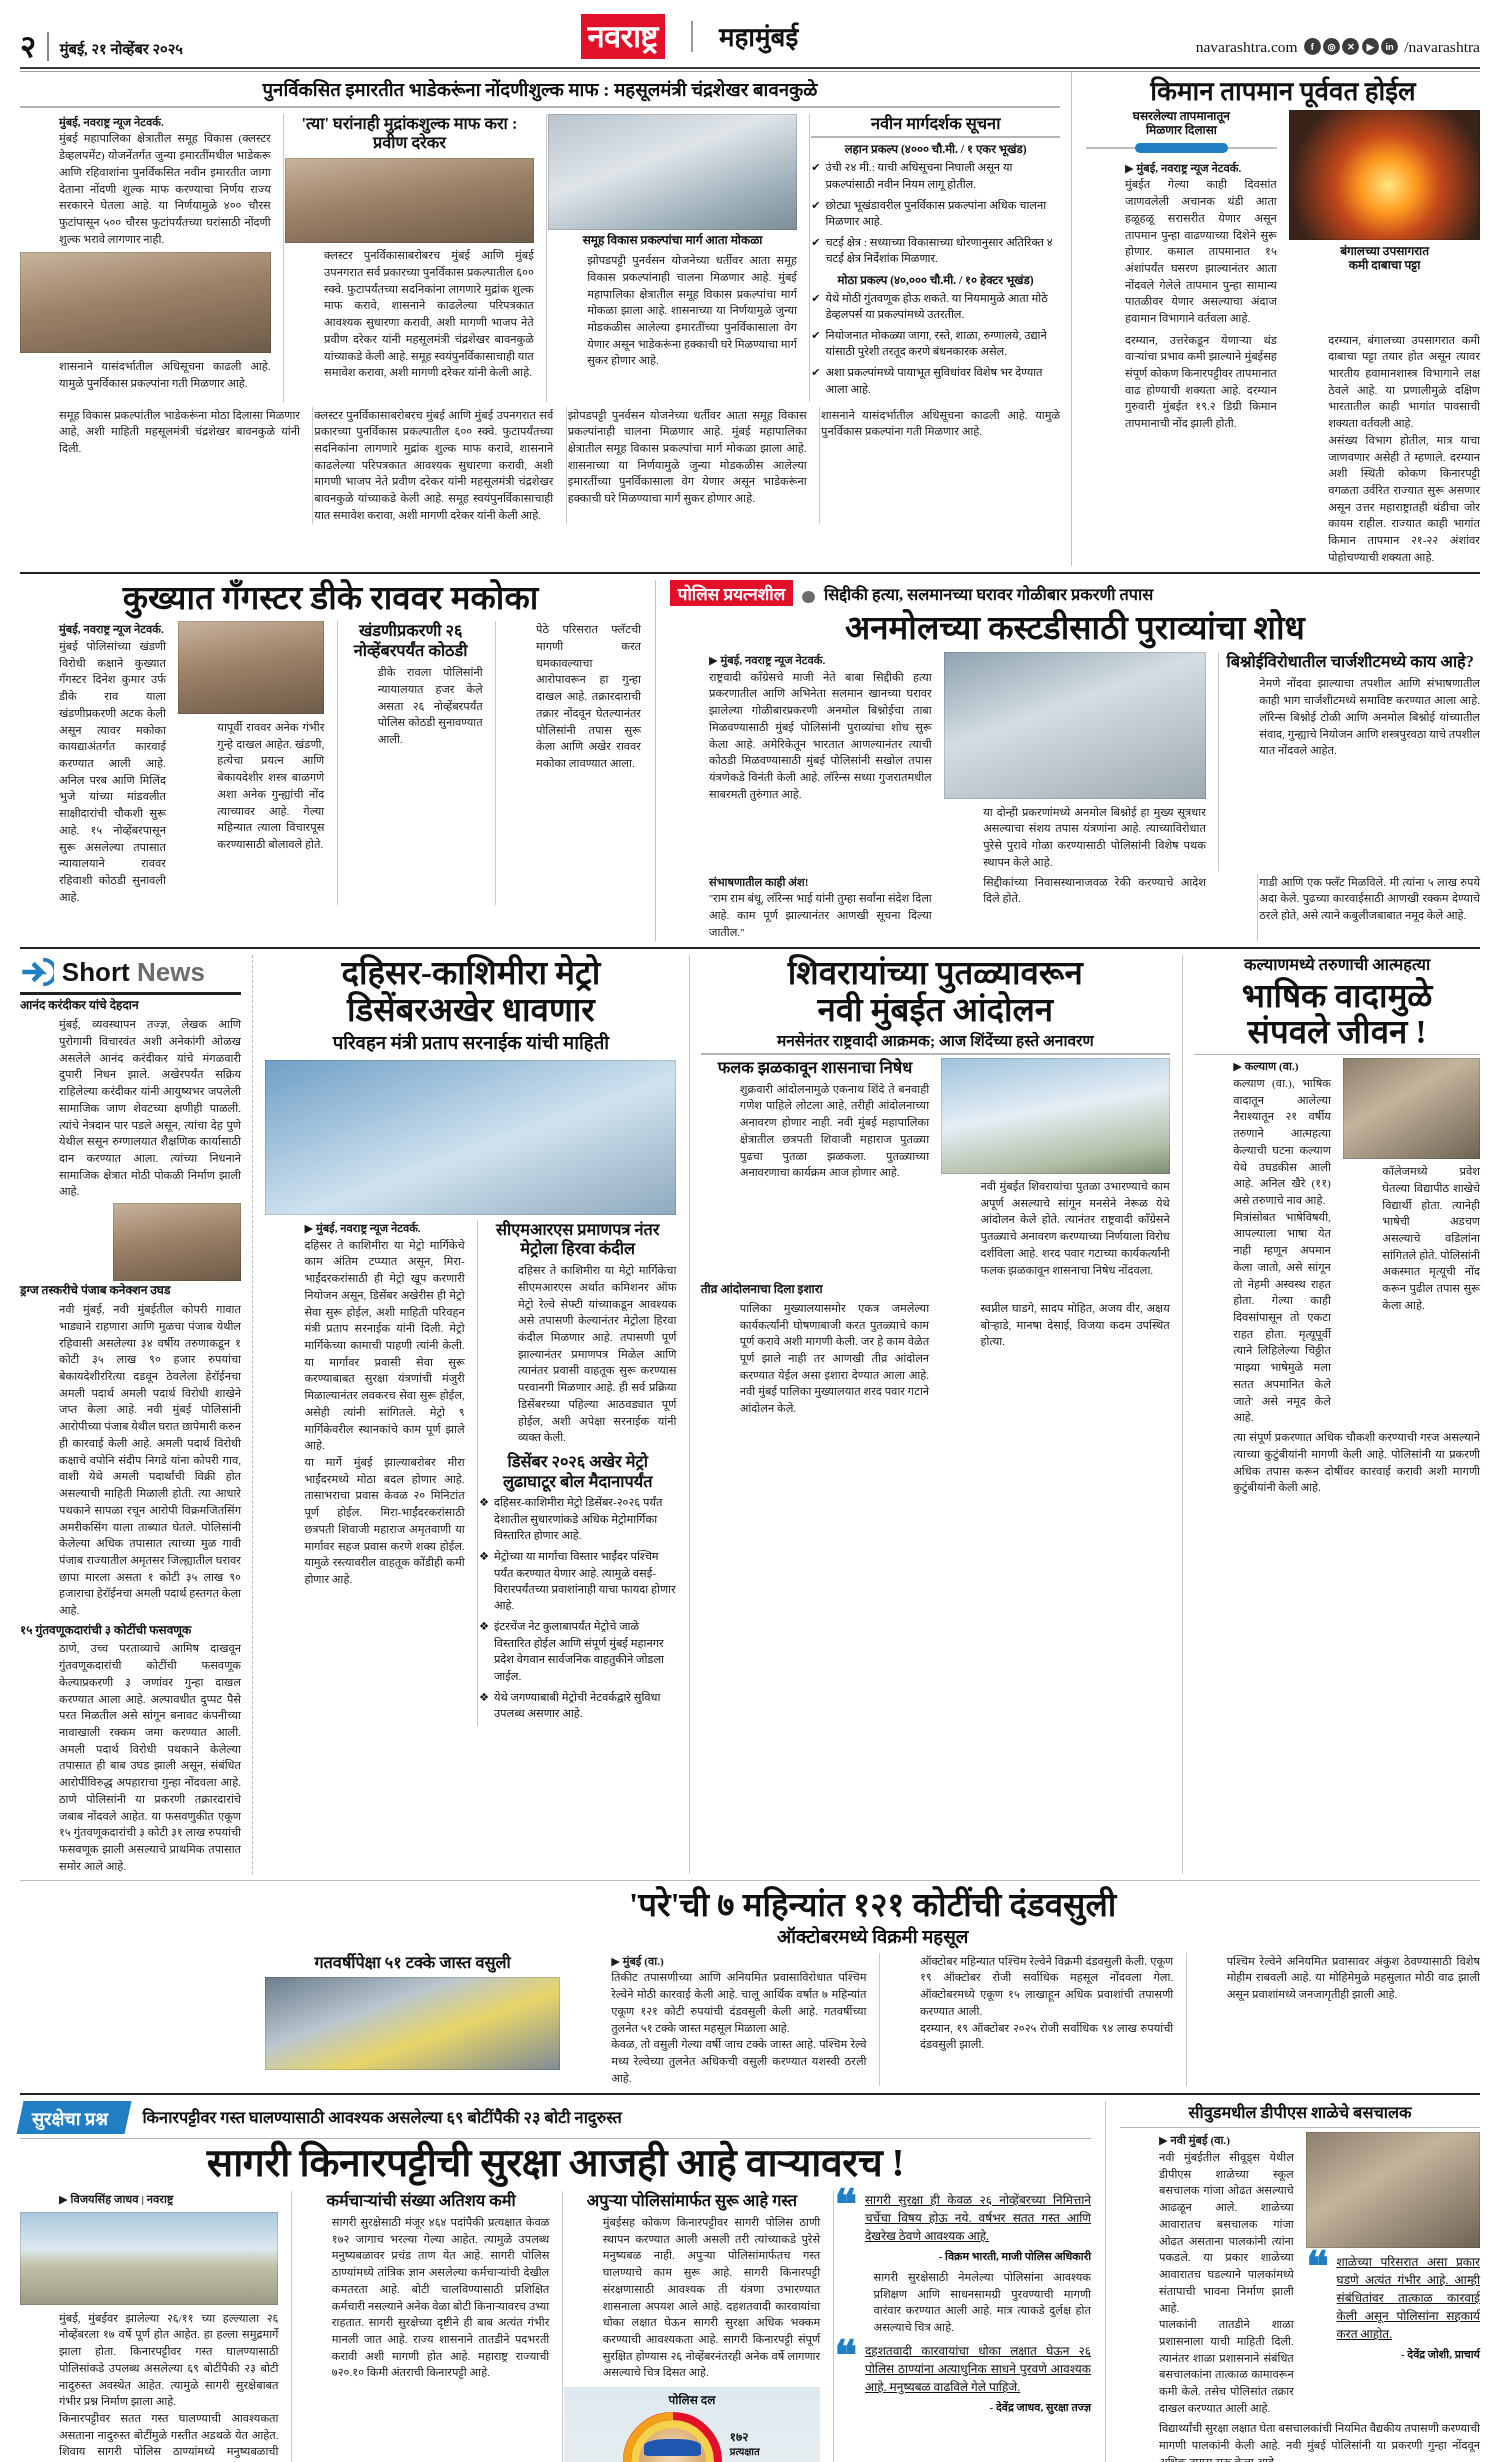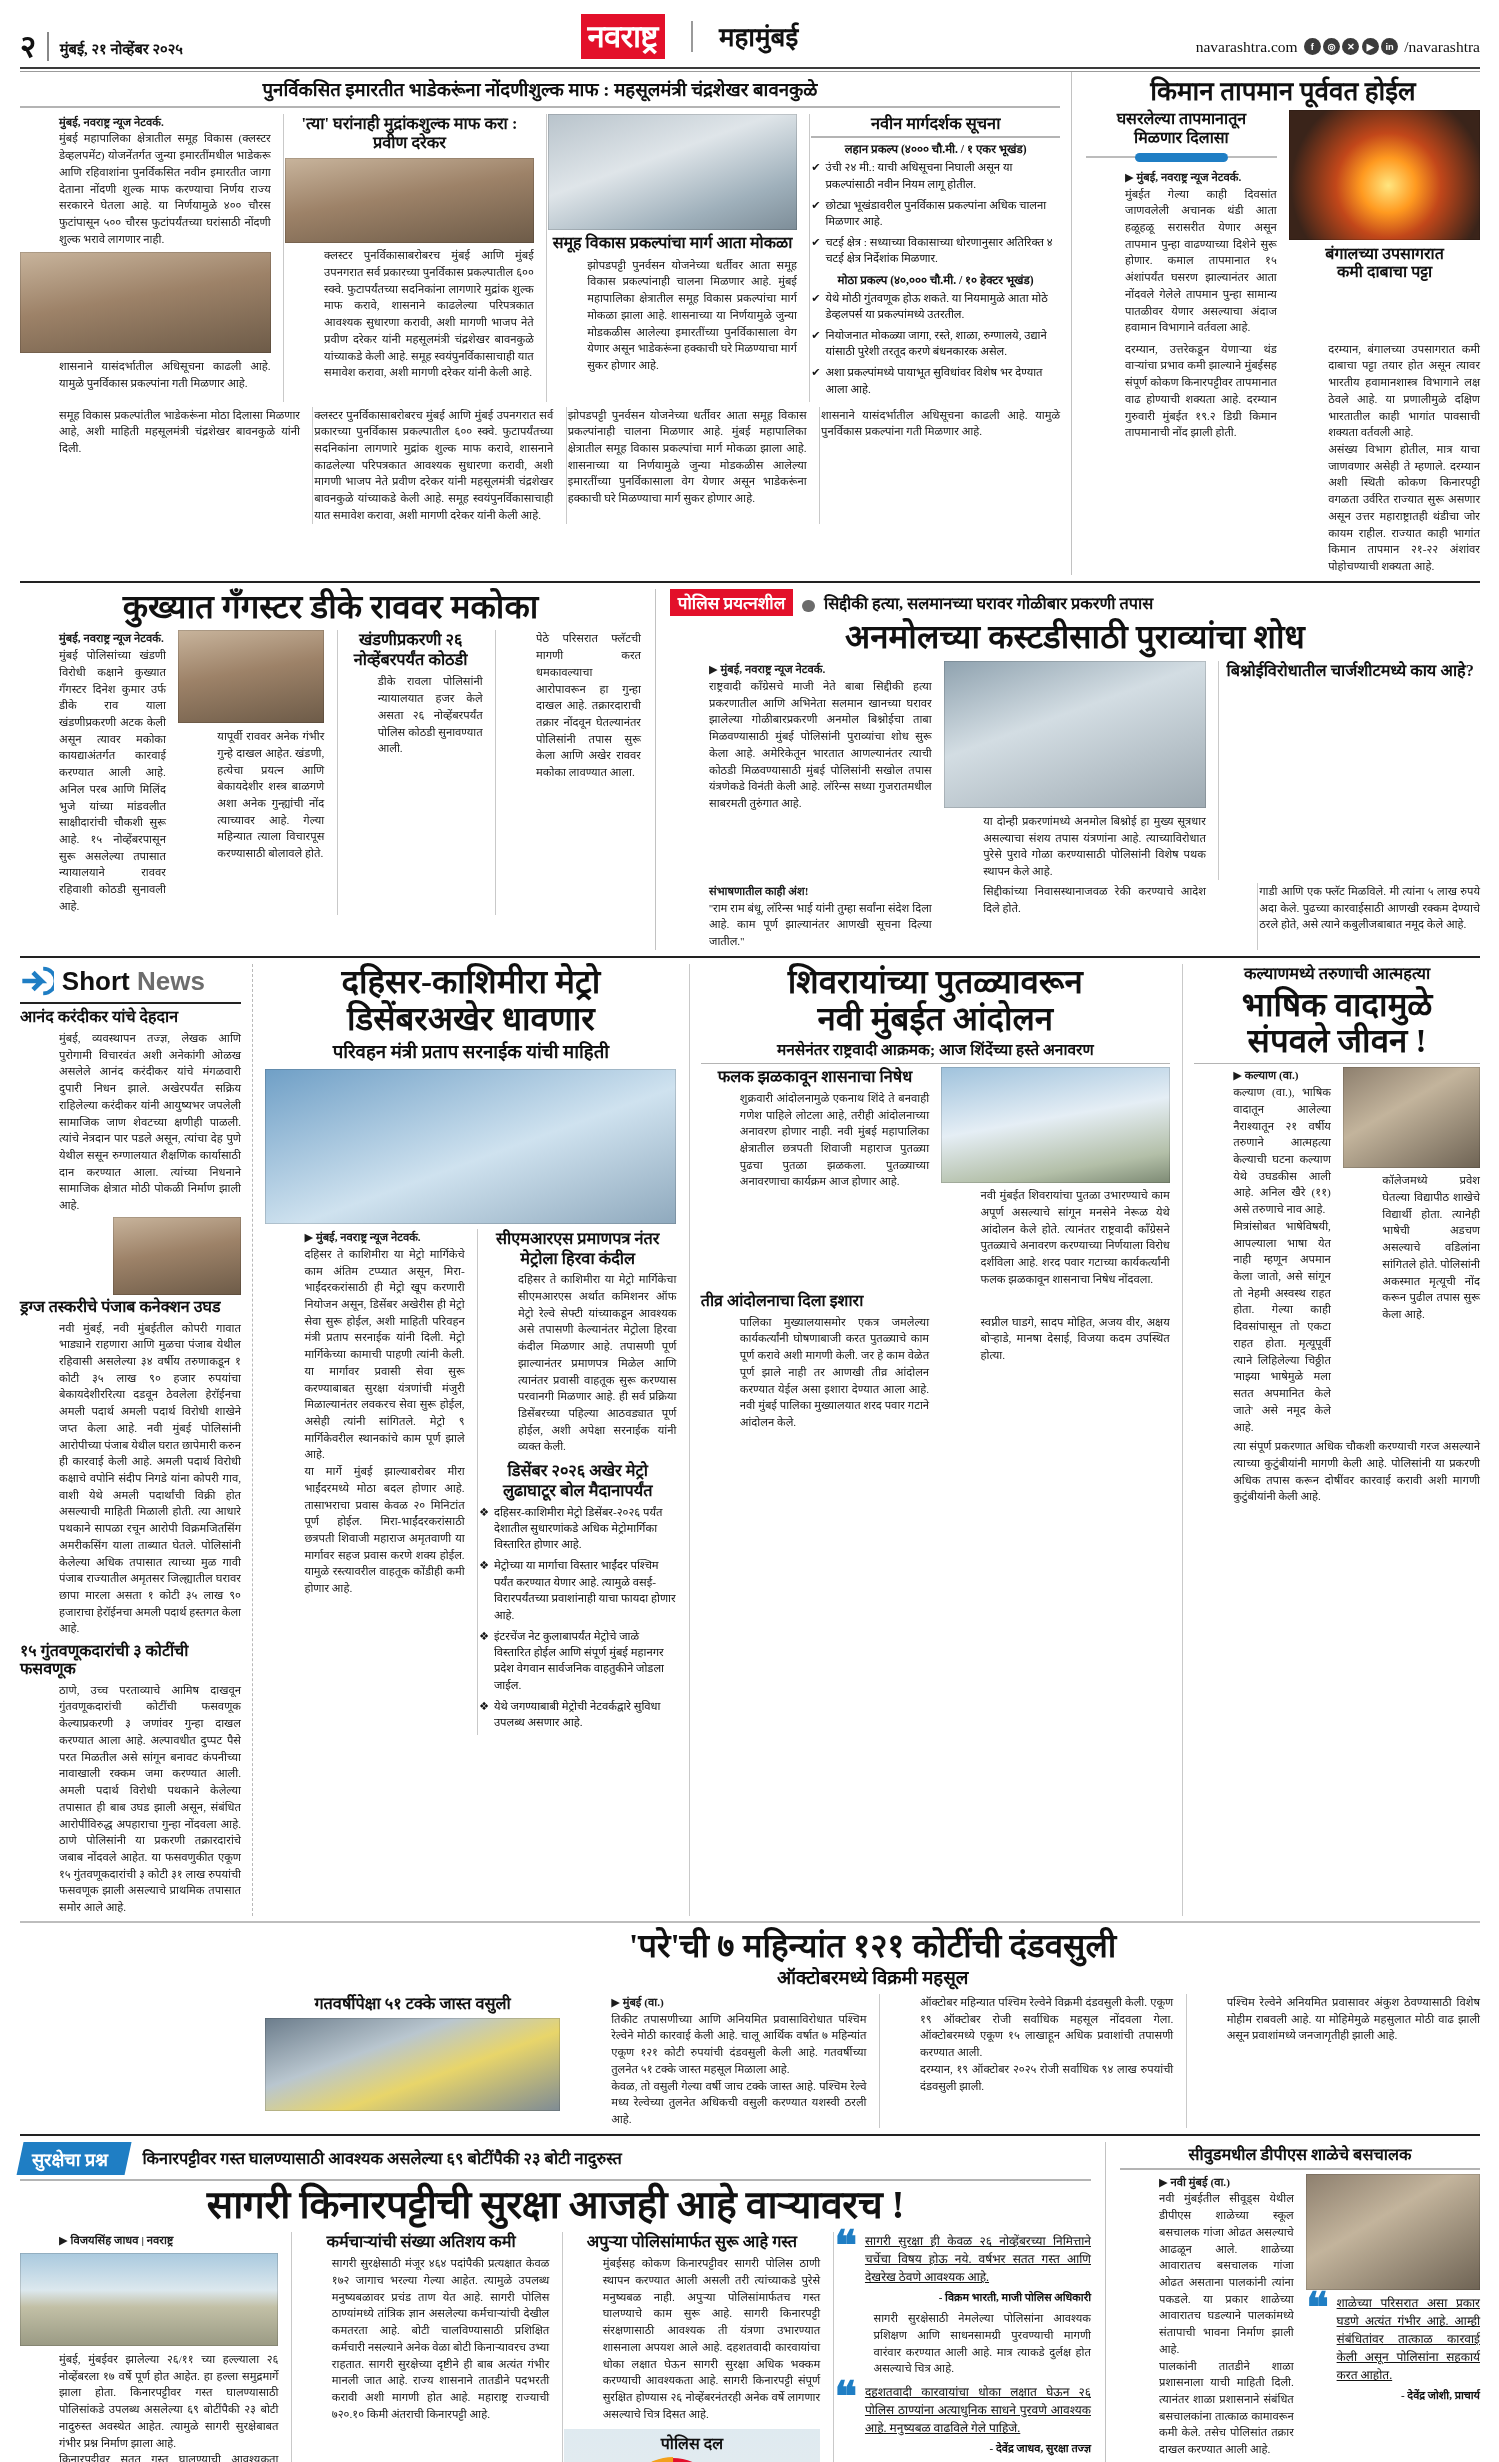--- a/index.html
+++ b/index.html
@@ -30,21 +30,21 @@
 
   .rule-double { border-top: 2.3px solid #3a3a3a; border-bottom: 1.6px solid #9b9b9b; height: 4.7px; margin: 6.2px 0 0; }
   .rule-thin { height: 1.6px; background: #b4b4b4; margin: 3.1px 0; }
   .rule-black { height: 2.3px; background: #222; margin: 6.2px 0; }
   .rule-grey { height: 1.6px; background: #bdbdbd; margin: 5.4px 0; }
 
   
   .hl-xl { font-size: 43px; font-weight: 700; line-height: 1.08; letter-spacing: -0.4px; }
   .hl-lg { font-size: 33px; font-weight: 700; line-height: 1.1; }
   .hl-md { font-size: 26px; font-weight: 700; line-height: 1.12; }
-  .hl-sm { font-size: 16px; font-weight: 700; line-height: 1.15; }
+  .hl-sm { font-size: 12px; font-weight: 700; line-height: 1.15; }
   .hl-xs { font-size: 16.3px; font-weight: 700; line-height: 1.2; }
   .red { color: #e3102a; }
   .center { text-align: center; }
   .sub-deck { font-size: 18.6px; font-weight: 700; line-height: 1.25; }
   .body-txt { font-size: 11.3px; line-height: 1.48; text-align: justify; color: #1b1b1b; margin-left: 39px; }
   .byline { font-weight: 700; }
 
   
   .ph { position: relative; overflow: hidden; background: #cfd4d8; }
   .ph.fire   { background: radial-gradient(circle at 52% 58%, #ffe680 0%, #ff9a20 22%, #c2471a 42%, #3a241a 78%); }
@@ -281,20 +281,21 @@
             ▶ <span class="byline">मुंबई, नवराष्ट्र न्यूज नेटवर्क.</span>
           </div>
           <div class="body-txt">राष्ट्रवादी काँग्रेसचे माजी नेते बाबा सिद्दीकी हत्या प्रकरणातील आणि अभिनेता सलमान खानच्या घरावर झालेल्या गोळीबारप्रकरणी अनमोल बिश्नोईचा ताबा मिळवण्यासाठी मुंबई पोलिसांनी पुराव्यांचा शोध सुरू केला आहे. अमेरिकेतून भारतात आणल्यानंतर त्याची कोठडी मिळवण्यासाठी मुंबई पोलिसांनी सखोल तपास यंत्रणेकडे विनंती केली आहे. लॉरेन्स सध्या गुजरातमधील साबरमती तुरुंगात आहे.</div>
         </div>
         <div>
           <div class="ph police" style="height:147px;margin-bottom:4.7px;"></div>
           <div class="body-txt">या दोन्ही प्रकरणांमध्ये अनमोल बिश्नोई हा मुख्य सूत्रधार असल्याचा संशय तपास यंत्रणांना आहे. त्याच्याविरोधात पुरेसे पुरावे गोळा करण्यासाठी पोलिसांनी विशेष पथक स्थापन केले आहे.</div>
         </div>
         <div class="vsep">
           <div class="hl-xs center">बिश्नोईविरोधातील चार्जशीटमध्ये काय आहे?</div>
+          <div class="body-txt" style="margin-top:3.9px;">नेमणे नोंदवा झाल्याचा तपशील आणि संभाषणातील काही भाग चार्जशीटमध्ये समाविष्ट करण्यात आला आहे. लॉरेन्स बिश्नोई टोळी आणि अनमोल बिश्नोई यांच्यातील संवाद, गुन्ह्याचे नियोजन आणि शस्त्रपुरवठा याचे तपशील यात नोंदवले आहेत.</div>
         </div>
       </div>
       <div class="cols3" style="margin-top:3.1px;">
         <div class="body-txt">
           <div class="bold">संभाषणातील काही अंश!</div>
           <div>''राम राम बंधू, लॉरेन्स भाई यांनी तुम्हा सर्वांना संदेश दिला आहे. काम पूर्ण झाल्यानंतर आणखी सूचना दिल्या जातील.''</div>
         </div>
         <div class="body-txt">सिद्दीकांच्या निवासस्थानाजवळ रेकी करण्याचे आदेश दिले होते.</div>
         <div class="body-txt vsep">गाडी आणि एक फ्लॅट मिळविले. मी त्यांना ५ लाख रुपये अदा केले. पुढच्या कारवाईसाठी आणखी रक्कम देण्याचे ठरले होते, असे त्याने कबुलीजबाबात नमूद केले आहे.</div>
       </div>

